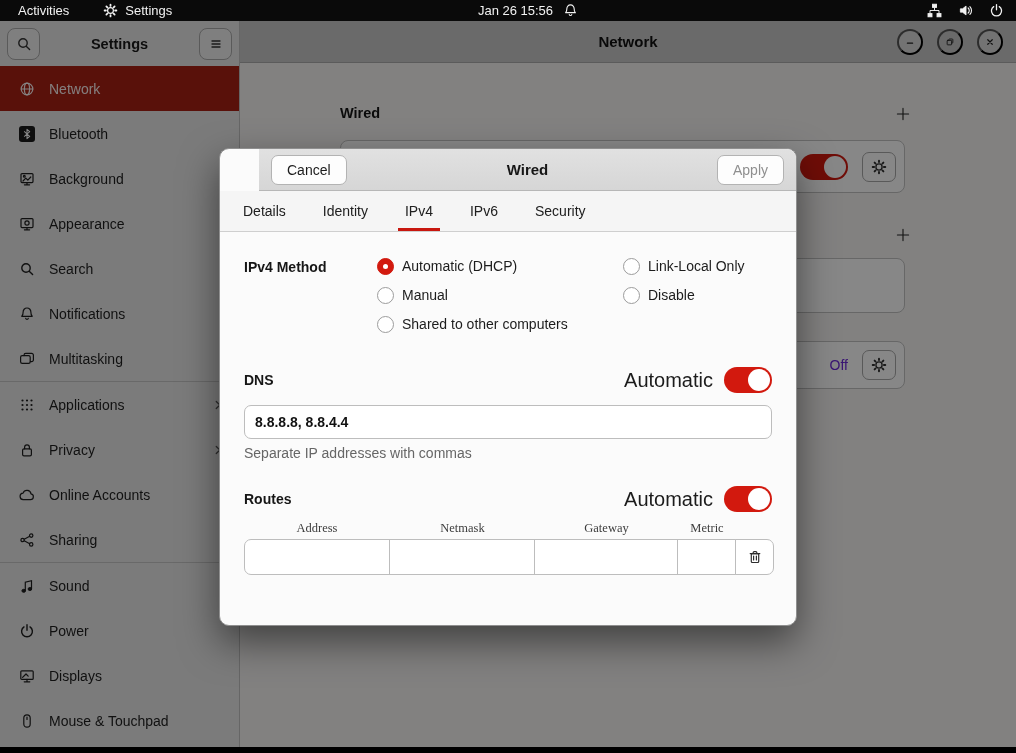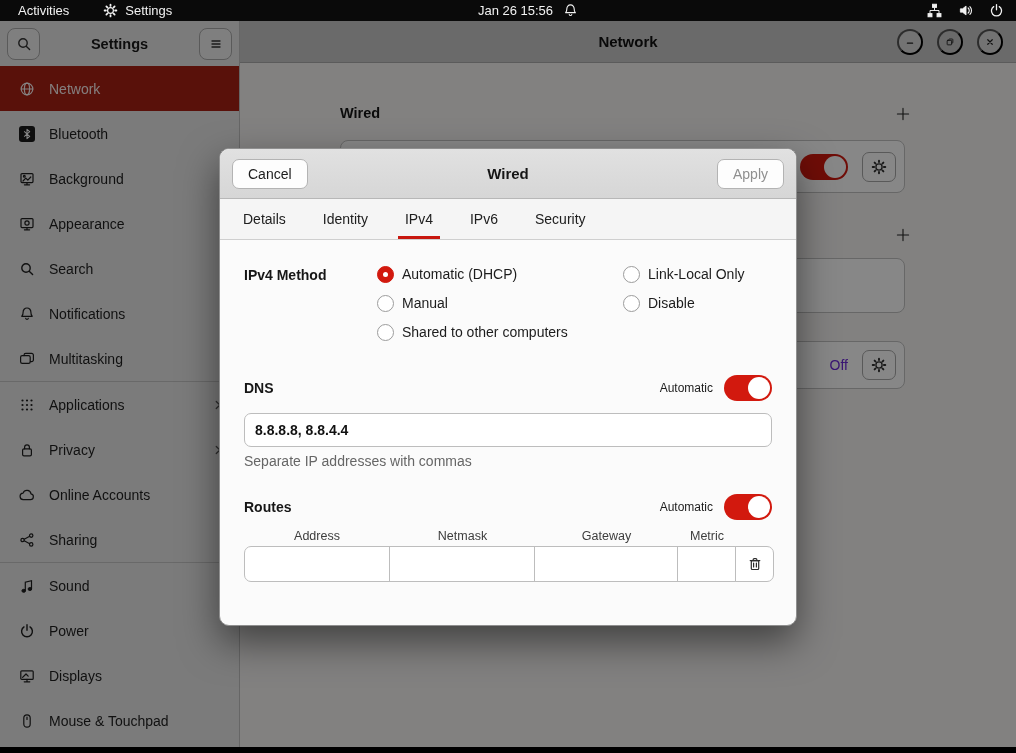--- a/index.html
+++ b/index.html
@@ -85,50 +85,50 @@
   .radio.on::after{content:'';position:absolute;inset:5px;border-radius:50%;background:#fff;}
   .checkbox{width:19px;height:19px;border:1px solid #9c9c9c;border-radius:4px;background:#fff;flex:none;}
 
   
   .modal-dim{position:absolute;inset:0;background:rgba(0,0,0,.47);z-index:50;}
 
   
   .dialog{position:absolute;left:219px;top:127px;width:578px;height:478px;z-index:60;
     border-radius:10px;background:var(--dlg-bg);border:1px solid #8f8f8f;
     box-shadow:0 16px 38px rgba(0,0,0,.5);overflow:hidden;display:flex;flex-direction:column;}
-  .dlg-head{height:50px;background:linear-gradient(#e1e1e1,#d6d6d6);border-bottom:1px solid #b7b7b7;
-    display:flex;align-items:center;padding:0 12px;position:relative;flex:none;}
+  .dlg-head{height:42px;background:linear-gradient(#e1e1e1,#d6d6d6);border-bottom:1px solid #b7b7b7;
+    display:flex;align-items:center;padding:0 12px;position:relative;flex:none;margin-left:39px;}
   .dlg-title{position:absolute;left:0;right:0;text-align:center;font-weight:bold;font-size:15px;color:#161616;}
   .dlg-btn{height:30px;padding:0 15px;border:1px solid #b3b3b3;border-radius:7px;background:#fdfdfd;
     font-size:14px;color:#1c1c1c;z-index:1;}
   .dlg-btn.apply{margin-left:auto;color:#8f8f8f;}
   .dlg-tabs{height:41px;background:var(--dlg-tabbar);border-bottom:1px solid #cfcfcf;
     display:flex;align-items:stretch;padding-left:18px;flex:none;}
   .tab{position:relative;display:flex;align-items:center;padding:0 5px;margin-right:27px;
     font-size:14px;color:#202020;background:transparent;border:none;}
   .tab.active::after{content:'';position:absolute;left:-2px;right:-2px;bottom:0;height:3px;background:#c8170f;}
   .dlg-body{flex:1;padding:25px 24px 0;}
 
   .method-row{display:flex;}
   .method-label{width:133px;font-weight:bold;font-size:14px;color:#161616;padding-top:2px;}
   .radio-col1{width:246px;}
   .radio-item{display:flex;align-items:center;gap:8px;height:18px;margin-bottom:11px;font-size:14px;color:#1c1c1c;}
 
   .sec-head{display:flex;align-items:center;justify-content:space-between;margin-top:23px;}
   .sec-head.routes{margin-top:25px;}
   .sec-label{font-weight:bold;font-size:14px;color:#161616;}
-  .sec-right{display:flex;align-items:center;gap:11px;font-size:12px;color:#1c1c1c;}
+  .sec-right{display:flex;align-items:center;gap:11px;font-size:20px;color:#1c1c1c;}
 
   .text-field{margin-top:12px;width:100%;height:34px;border:1px solid var(--field-border);border-radius:7px;
     background:#fff;padding:0 10px;font-size:14px;font-weight:600;color:#111;outline:none;}
   .helper{margin-top:6px;font-size:14px;color:#666;}
 
   .routes-grid{display:grid;grid-template-columns:146px 145px 143px 58px 38px;}
   .routes-heads{margin-top:9px;}
-  .col-head{font-size:12.5px;color:#3d3d3d;text-align:center;padding-bottom:3px;}
+  .col-head{font-size:12.5px;color:#3d3d3d;text-align:center;padding-bottom:3px;font-family:Liberation Serif, serif;}
   .route-cell{height:36px;background:#fff;border:1px solid var(--field-border);margin-left:-1px;
     padding:0 8px;font-size:13px;color:#111;outline:none;}
   .route-cell.first{margin-left:0;border-radius:7px 0 0 7px;}
   .trash-cell{height:36px;background:#fff;border:1px solid var(--field-border);margin-left:-1px;
     border-radius:0 7px 7px 0;display:flex;align-items:center;justify-content:center;color:#2e2e2e;}
   .cb-row{margin-top:15px;display:flex;align-items:center;gap:9px;font-size:14px;color:#161616;}
 </style>
 </head>
 <body>
 

